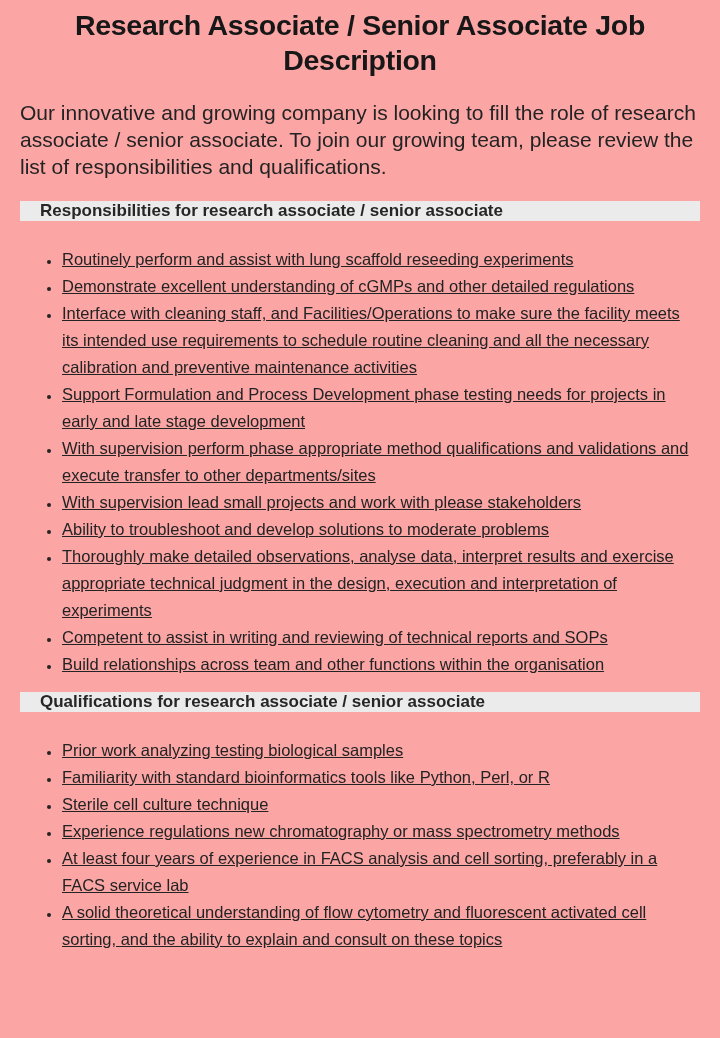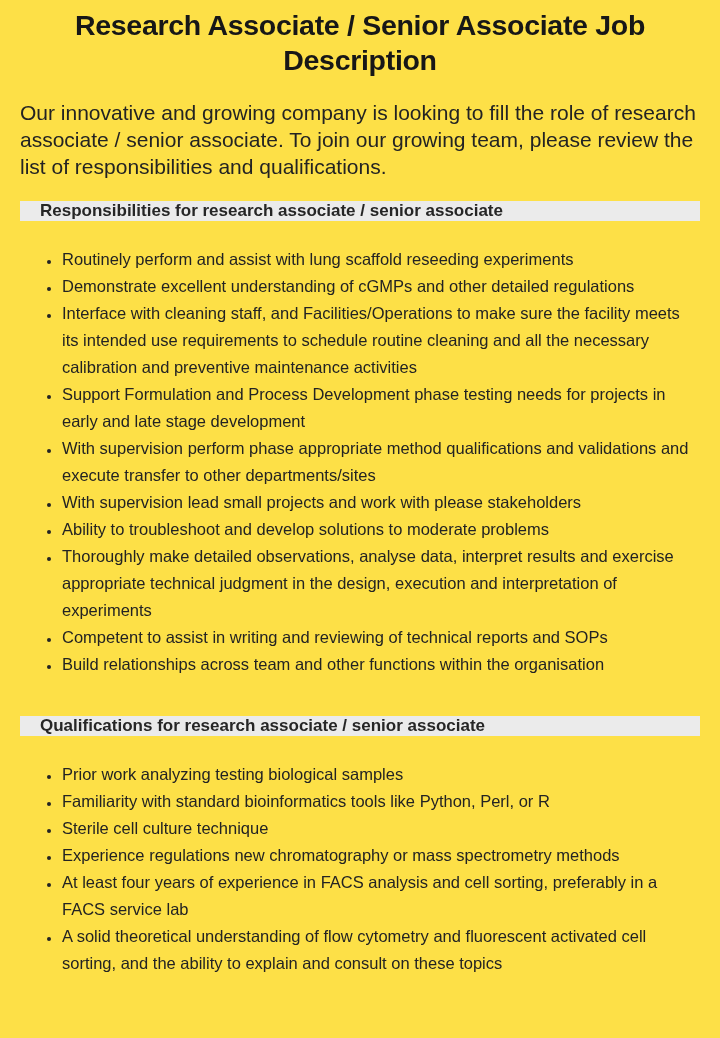--- a/index.html
+++ b/index.html
@@ -8,21 +8,21 @@
     width: 720px;
     min-height: 1038px;
     font-family: "Liberation Sans", "DejaVu Sans", sans-serif;
     color: #232323;
     -webkit-font-smoothing: antialiased;
   }
   .doc {
     width: 720px;
     min-height: 1038px;
     padding: 6px 20px 24px 20px;
-    background: #fde047;
+    background: #fca5a5;
   }
   .doc-title {
     margin: 2px 14px 0 14px;
     text-align: center;
     font-size: 28.5px;
     line-height: 35px;
     font-weight: 800;
     letter-spacing: -0.3px;
     color: #171717;
   }
@@ -38,32 +38,33 @@
     padding: 0 20px;
     font-size: 17px;
     line-height: 20px;
     font-weight: 700;
     color: #262626;
   }
   ul.bullet-list {
     margin: 25px 0 0 0;
     padding: 0 0 0 41px;
     list-style: disc outside;
+    text-decoration: underline;
   }
   ul.bullet-list li {
     font-size: 16.5px;
     line-height: 27px;
     color: #232323;
     padding-left: 1px;
   }
   ul.bullet-list li::marker {
     font-size: 12px;
     color: #232323;
   }
-  .section-heading.second { margin-top: 38px; }
+  .section-heading.second { margin-top: 14px; }
 </style>
 </head>
 <body>
 
 <div class="doc">
 
   <h1 class="doc-title">Research Associate / Senior Associate Job Description</h1>
 
   <p class="doc-intro">Our innovative and growing company is looking to fill the role of research associate / senior associate. To join our growing team, please review the list of responsibilities and qualifications.</p>
 

